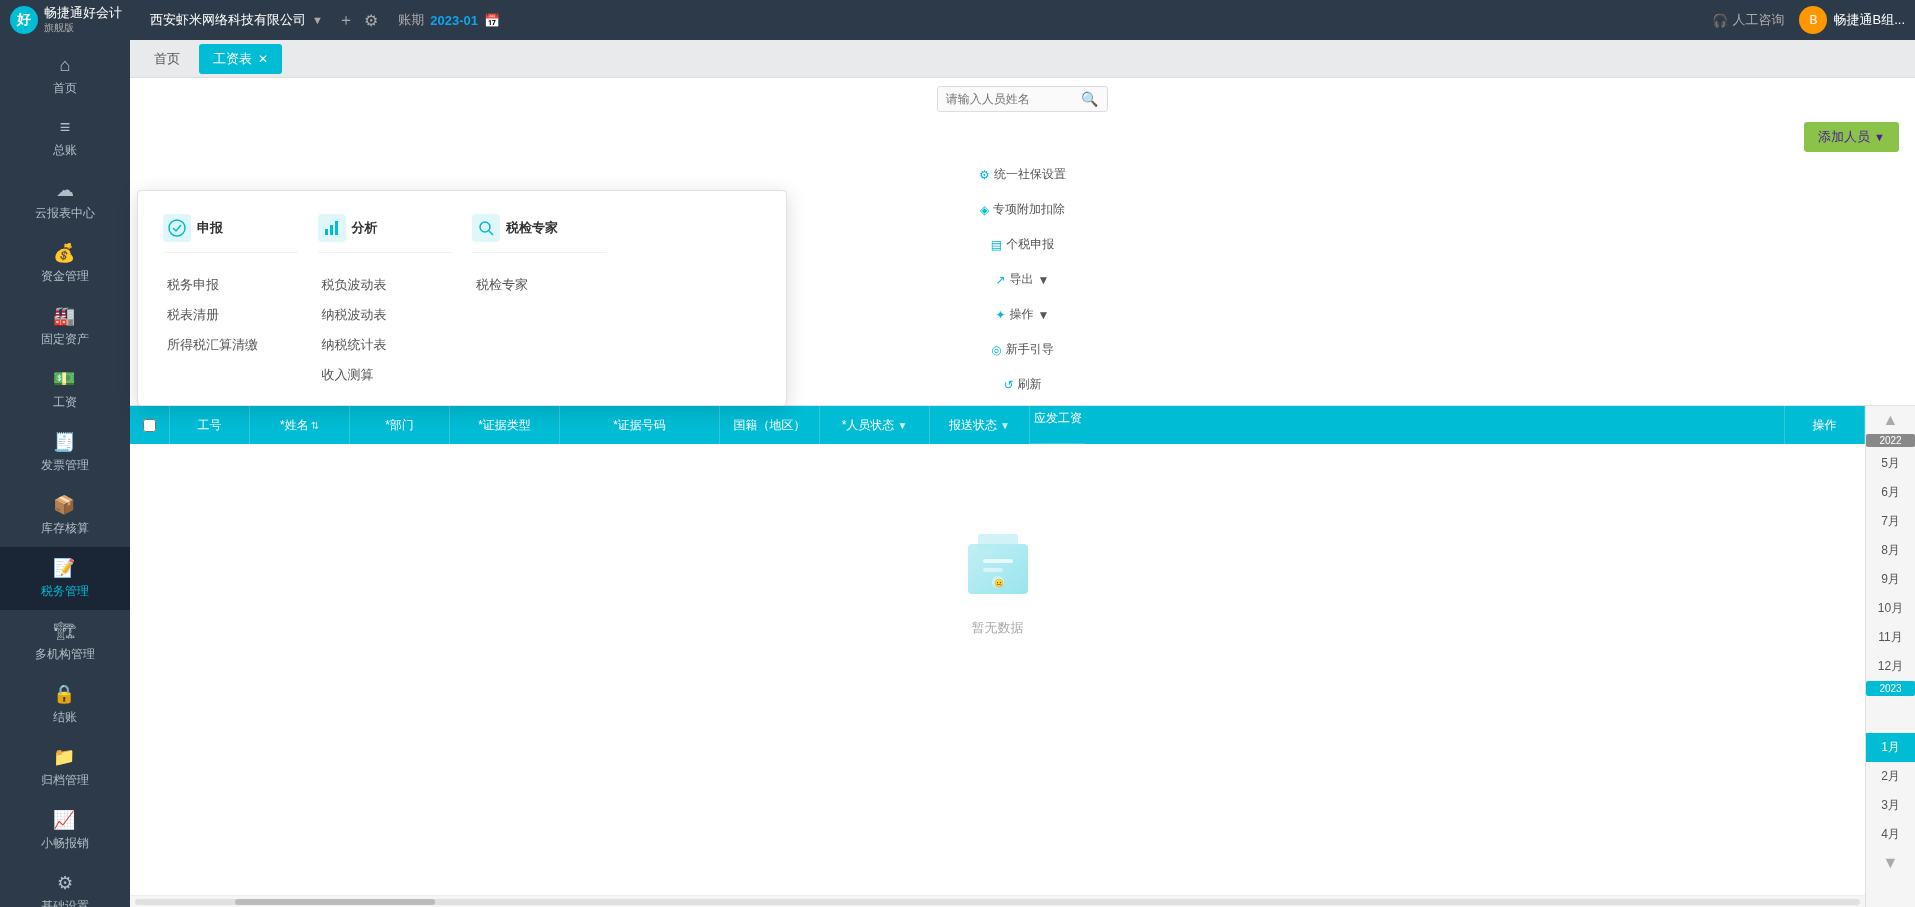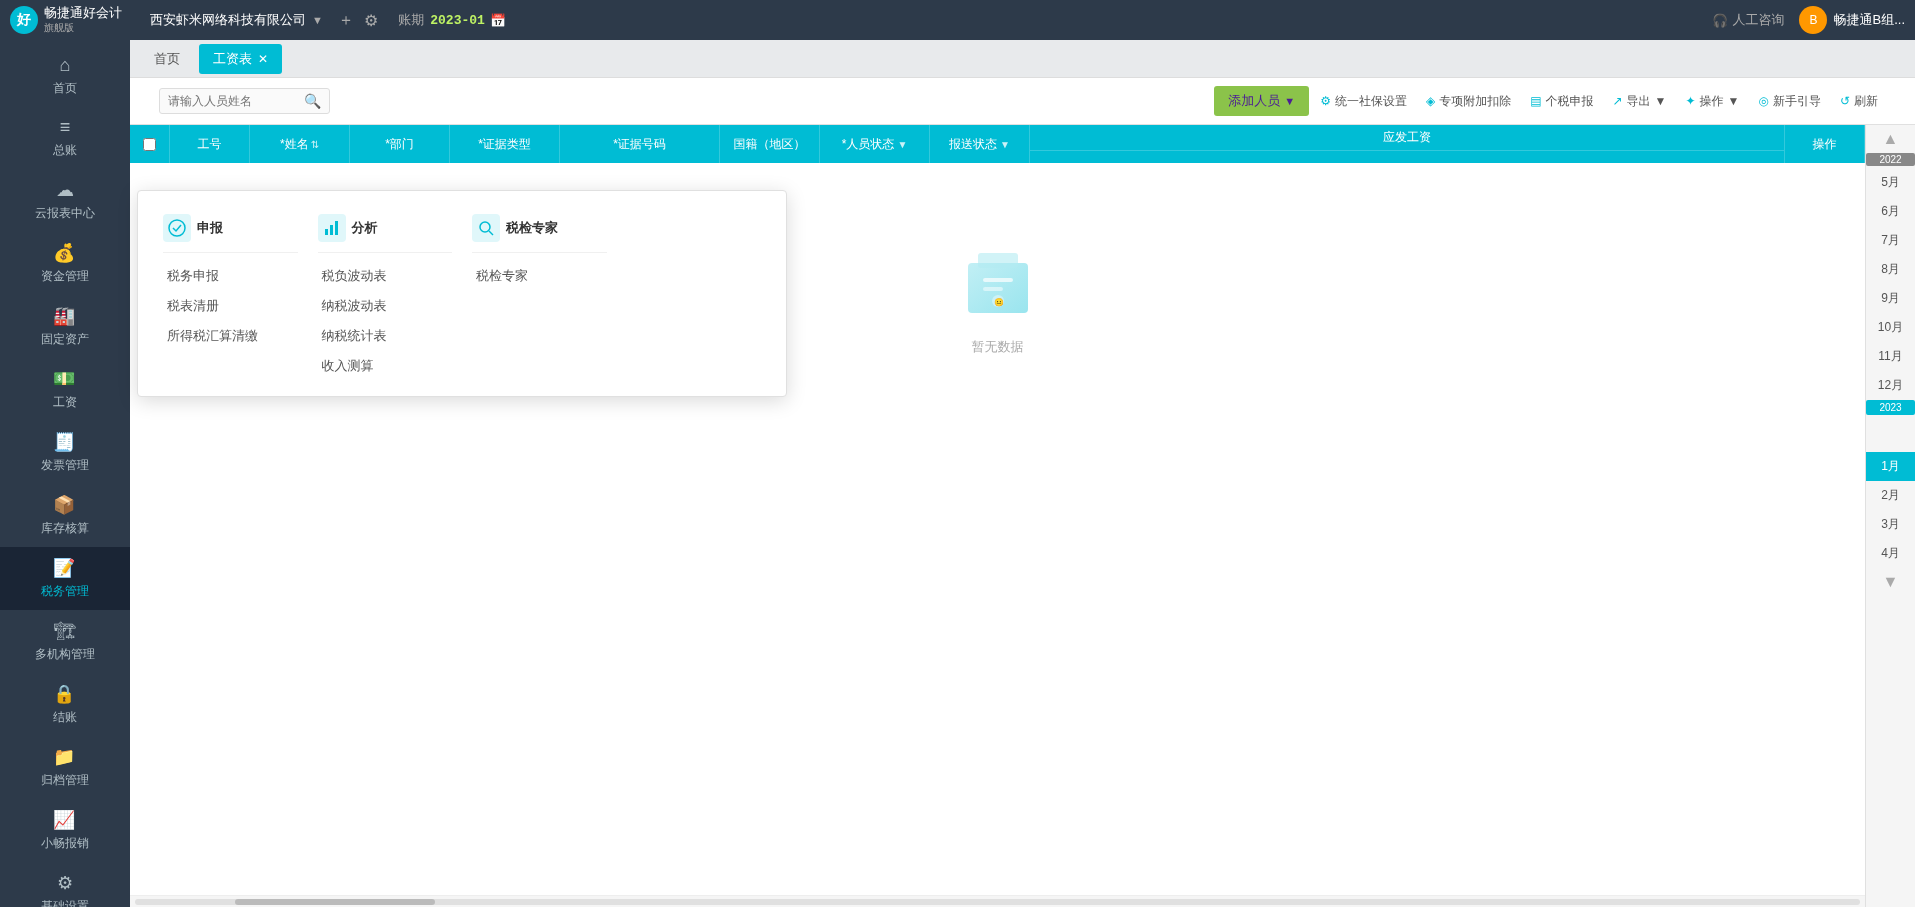--- a/index.html
+++ b/index.html
@@ -36,21 +36,21 @@
       color: white; font-size: 13px; margin-left: 10px;
       cursor: pointer;
     }
     .company-selector .arrow { color: #aaa; font-size: 11px; }
 
     .header-icons { display: flex; align-items: center; gap: 10px; margin-left: 15px; }
     .header-icon { color: #aaa; cursor: pointer; font-size: 16px; }
 
     .period-area { display: flex; align-items: center; gap: 6px; color: white; font-size: 13px; margin-left: 20px; }
     .period-label { color: #aaa; }
-    .period-value { color: #bef264; font-weight: bold; font-family: Liberation Mono, monospace; }
+    .period-value { color: #0ea5e9; font-weight: bold; }
     .calendar-icon { color: #00bcd4; cursor: pointer; }
 
     .header-right { margin-left: auto; display: flex; align-items: center; gap: 15px; }
     .service-btn { color: #aaa; font-size: 13px; cursor: pointer; display: flex; align-items: center; gap: 4px; }
     .user-info { display: flex; align-items: center; gap: 6px; cursor: pointer; }
     .user-avatar { width: 28px; height: 28px; background: #ff9800; border-radius: 50%; display: flex; align-items: center; justify-content: center; color: white; font-size: 12px; }
     .user-name { color: white; font-size: 13px; }
 
     
     .main-layout { display: flex; height: calc(907px - 40px); }
@@ -108,24 +108,25 @@
       color: white;
       display: flex; align-items: center; gap: 6px;
     }
     .tab-close { cursor: pointer; font-size: 12px; }
 
     
     .toolbar {
       background: white;
       display: flex;
       align-items: center;
-      padding: 8px 29px;
-      gap: 3px;
+      padding: 8px 16px;
+      gap: 10px;
       border-bottom: 1px solid #e0e0e0;
       flex-wrap: wrap;
+      flex-direction: column;
     }
     .search-box {
       display: flex; align-items: center;
       border: 1px solid #ddd; border-radius: 3px;
       padding: 4px 8px; gap: 6px;
       background: #fafafa;
     }
     .search-box input {
       border: none; outline: none; background: transparent;
       font-size: 12px; color: #999; width: 130px;
@@ -198,21 +199,21 @@
     .dropdown-grid {
       display: grid;
       grid-template-columns: repeat(4, 1fr);
       gap: 0;
     }
     .dropdown-col { padding: 0 10px; }
     .dropdown-col-header {
       display: flex; align-items: center; gap: 6px;
       padding: 8px 0 10px;
       border-bottom: 1px solid #f0f0f0;
-      margin-bottom: 8px;
+      margin-bottom: 17px;
       color: #333; font-size: 13px; font-weight: bold;
     }
     .dropdown-col-icon {
       width: 28px; height: 28px;
       background: #e0f7fa;
       border-radius: 4px;
       display: flex; align-items: center; justify-content: center;
       color: #00bcd4; font-size: 14px;
     }
     .dropdown-item {
@@ -470,21 +471,21 @@
               <span class="filter-icon">▼</span>
             </div>
           </div>
           <div class="th" style="width:100px;">
             <div class="col-with-filter">
               <span>报送状态</span>
               <span class="filter-icon">▼</span>
             </div>
           </div>
 
-          <div style="flex:1; display:flex; flex-direction:column; border-right:1px solid rgba(255,255,255,0.2);">
+          <div style="flex:1; display:flex; flex-direction:row; border-right:1px solid rgba(255,255,255,0.2);">
             <div style="text-align:center; padding:4px; color:white; font-size:12px; border-bottom:1px solid rgba(255,255,255,0.2);">应发工资</div>
           </div>
           <div class="th" style="width:80px;">操作</div>
         </div>
 
         <div class="empty-state">
           <svg class="empty-icon" viewBox="0 0 80 80" xmlns="http://www.w3.org/2000/svg">
             <defs>
               <linearGradient id="boxGrad" x1="0%" y1="0%" x2="100%" y2="100%">
                 <stop offset="0%" style="stop-color:#b2ebf2"></stop>

